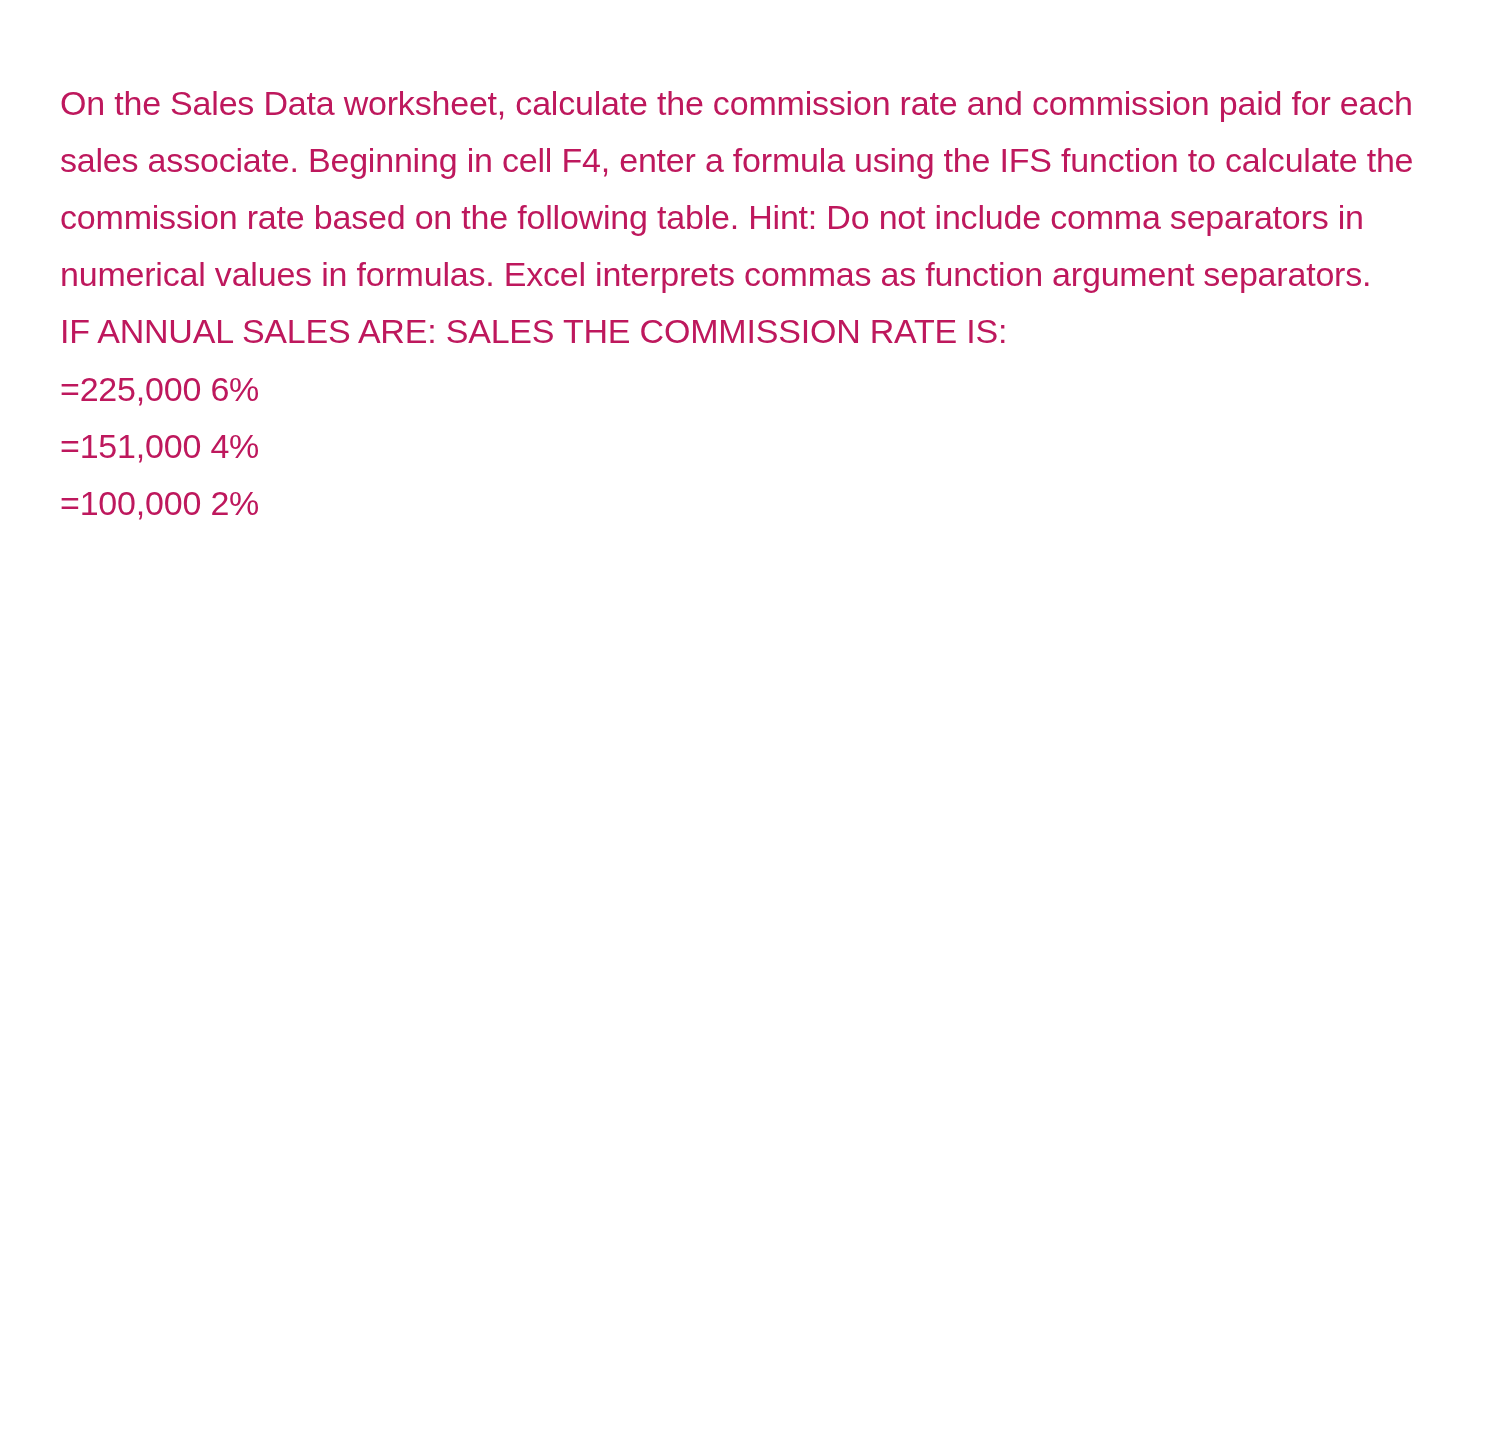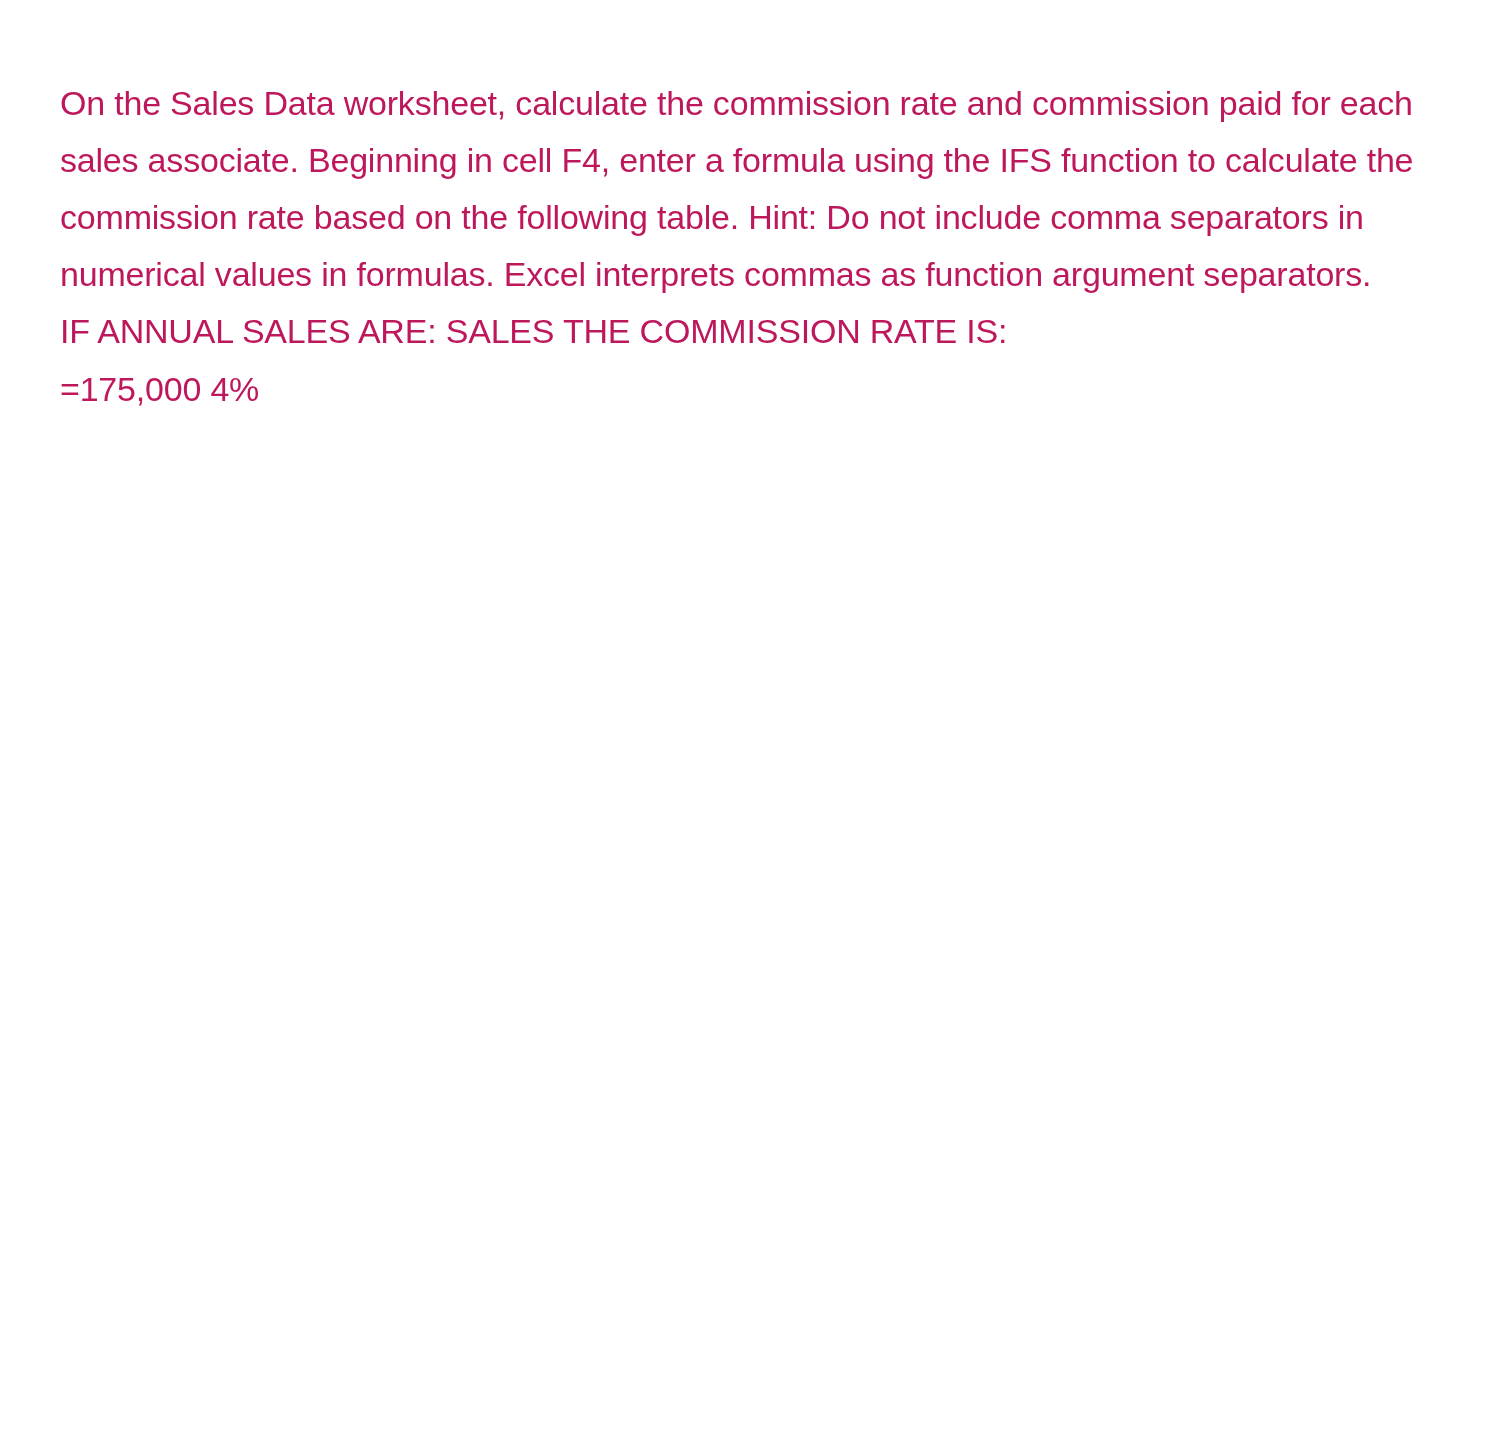--- a/index.html
+++ b/index.html
@@ -26,14 +26,16 @@
     .line {
       display: block;
     }
   </style>
 </head>
 <body>
 
 <div class="content">
   <div class="paragraph">On the Sales Data worksheet, calculate the commission rate and commission paid for each sales associate. Beginning in cell F4, enter a formula using the IFS function to calculate the commission rate based on the following table. Hint: Do not include comma separators in numerical values in formulas. Excel interprets commas as function argument separators.</div>
   <div class="line">IF ANNUAL SALES ARE: SALES THE COMMISSION RATE IS:</div>
-  <div class="line">=175,000 4%</div>
+  <div class="line">=225,000 6%</div>
+  <div class="line">=151,000 4%</div>
+  <div class="line">=100,000 2%</div>
 </div>
 
 </body></html>

